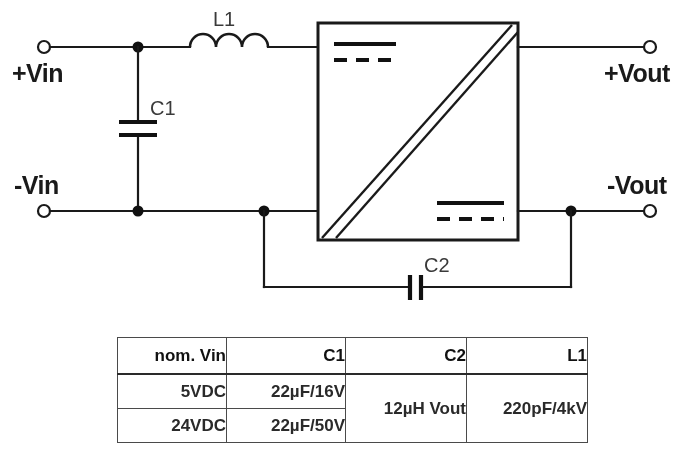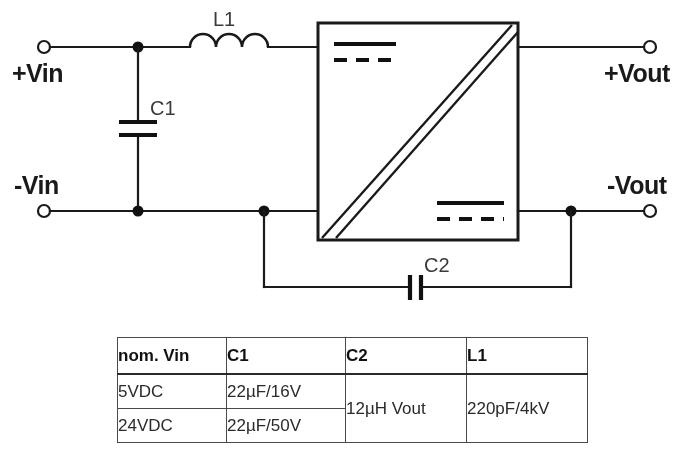--- a/index.html
+++ b/index.html
@@ -93,37 +93,37 @@
     width: 466px;
   }
   table.spec {
     border-collapse: collapse;
     width: 466px;
     table-layout: fixed;
     background: #ffffff;
   }
   table.spec th, table.spec td {
     border: 1px solid #4a4a4a;
-    text-align: left;
+    text-align: right;
     font-family: "Liberation Sans", sans-serif;
     padding: 0;
     height: 33px;
     line-height: 33px;
     color: #2a2a2a;
   }
   table.spec thead th {
     font-weight: bold;
     font-size: 17px;
     color: #111111;
     border-bottom: 2px solid #2a2a2a;
     height: 35px;
     line-height: 35px;
   }
   table.spec tbody td {
-    font-weight: normal;
+    font-weight: bold;
     font-size: 17px;
   }
   table.spec tbody tr td.inner-sep {
     border-top-color: #8a8a8a;
   }
   .col-vin { width: 108px; }
   .col-c1  { width: 118px; }
   .col-c2  { width: 120px; }
   .col-l1  { width: 120px; }
 </style>

